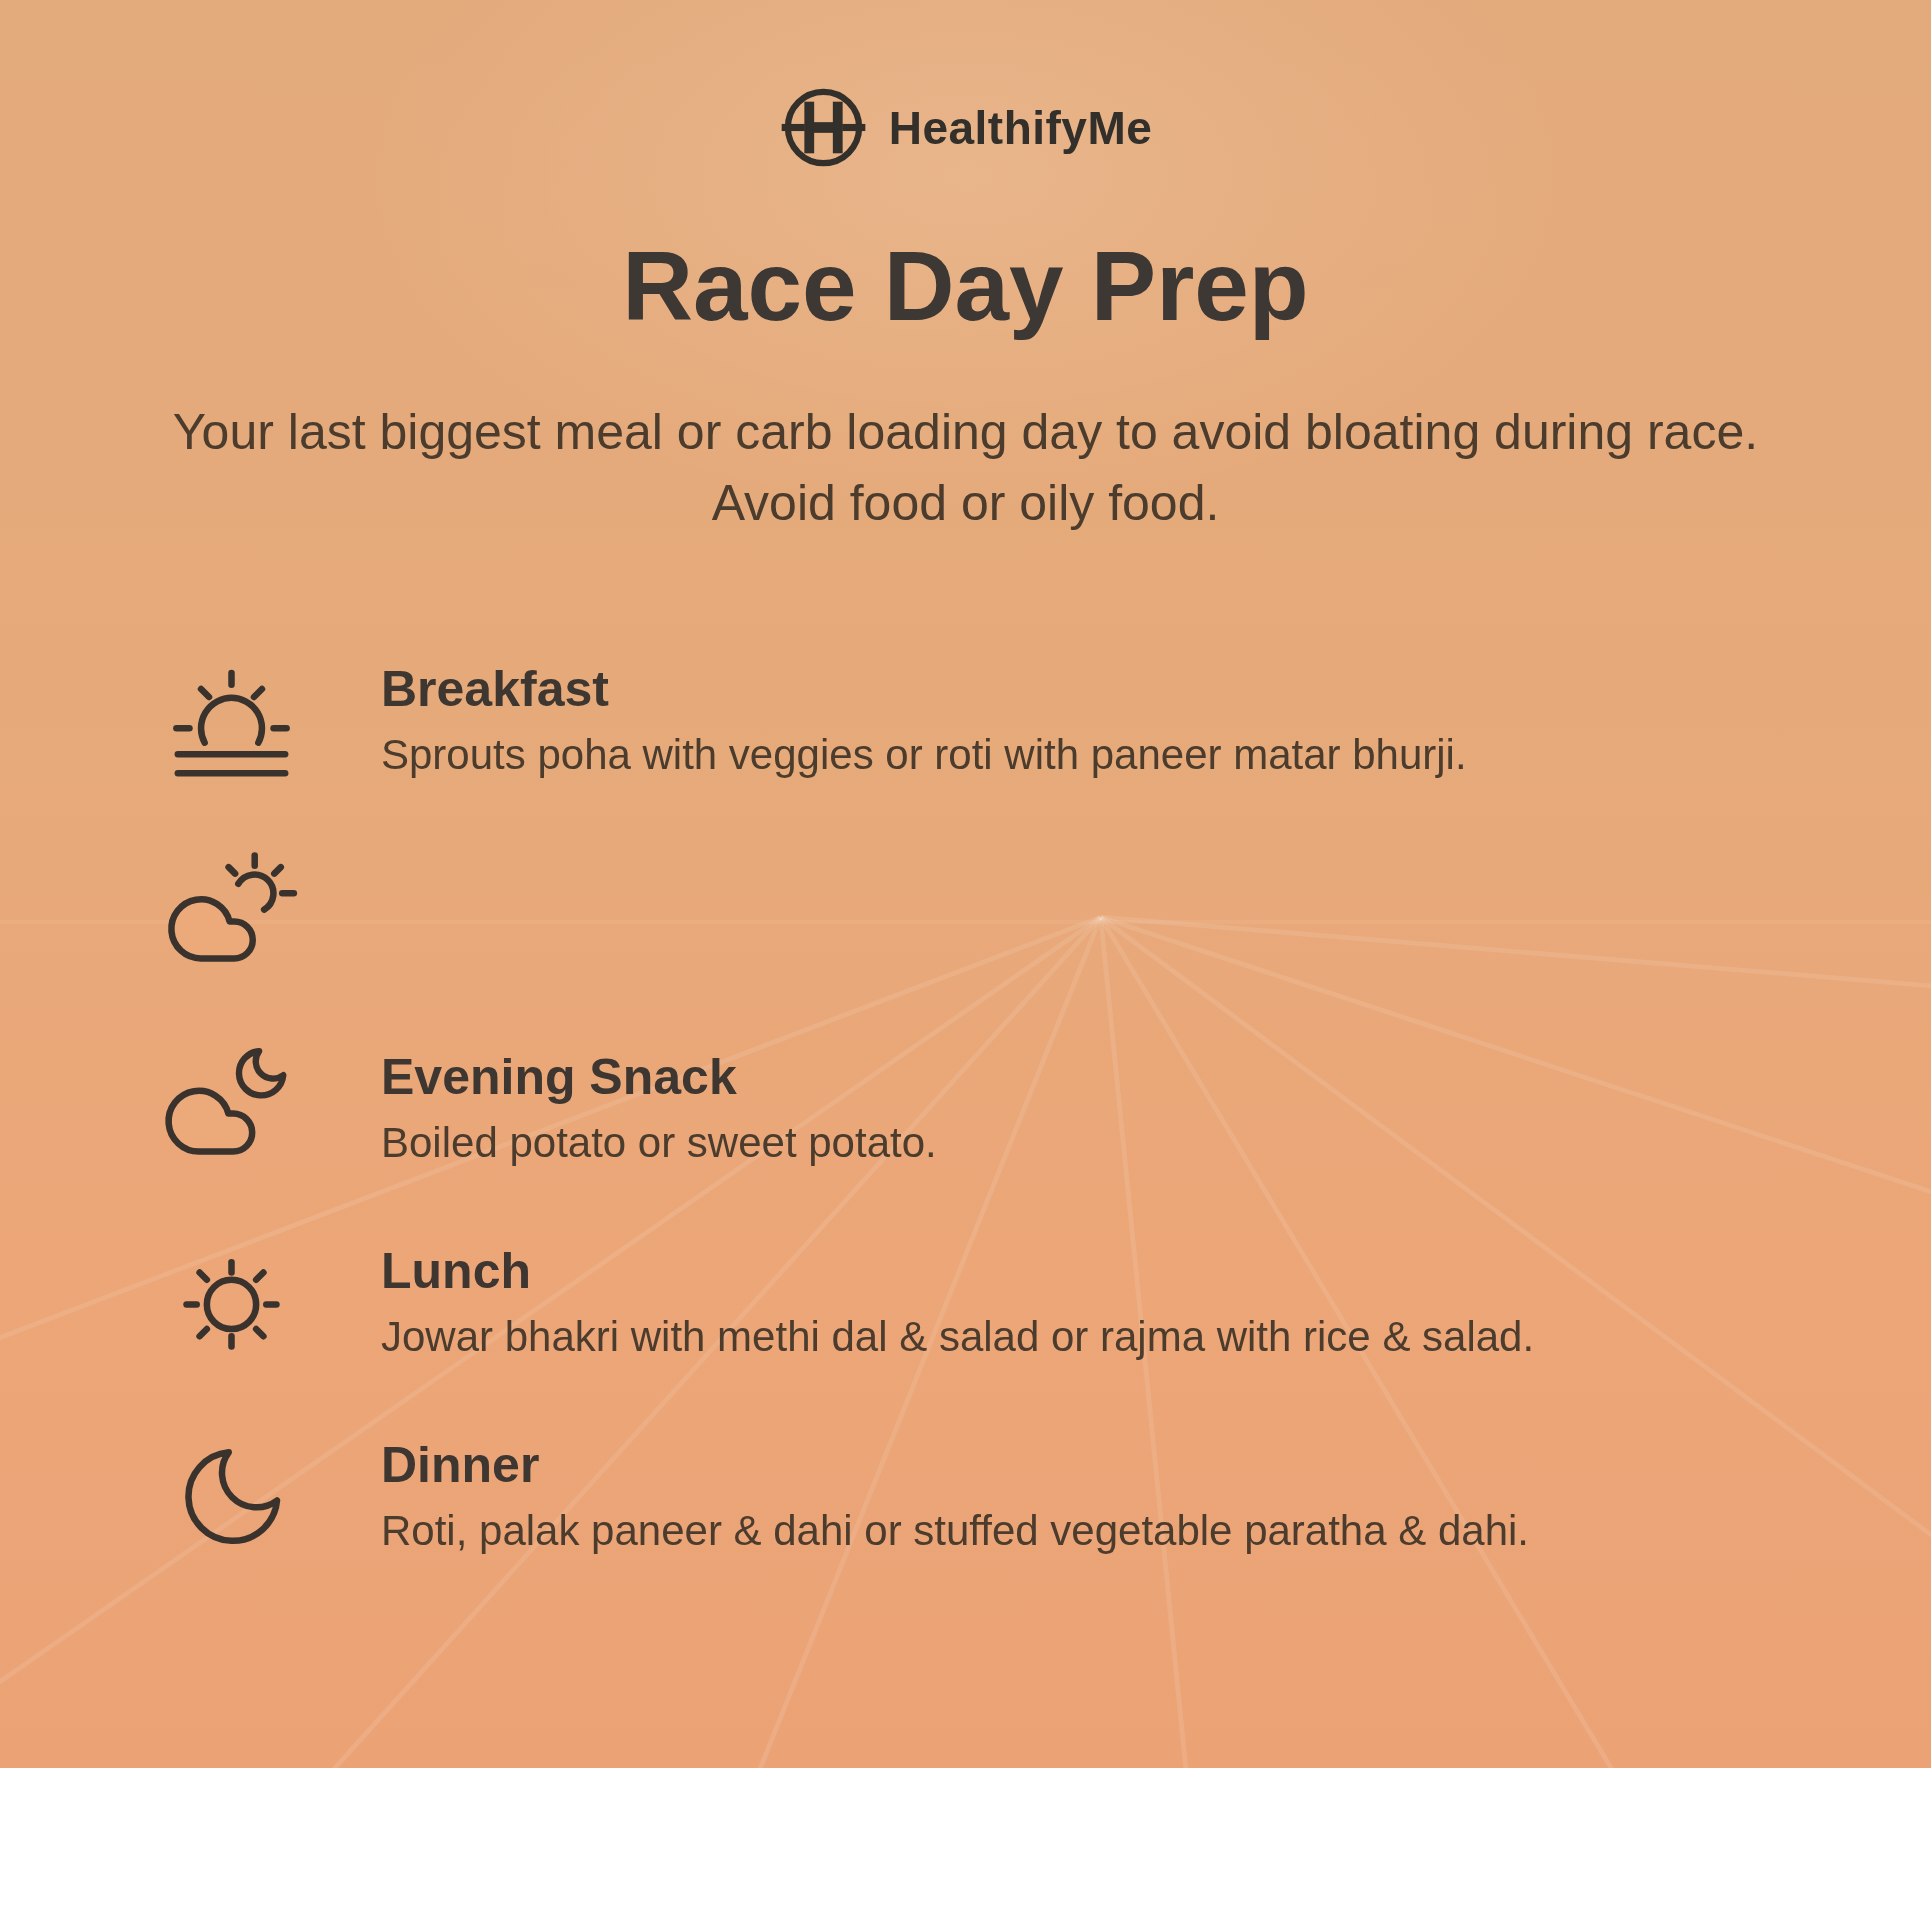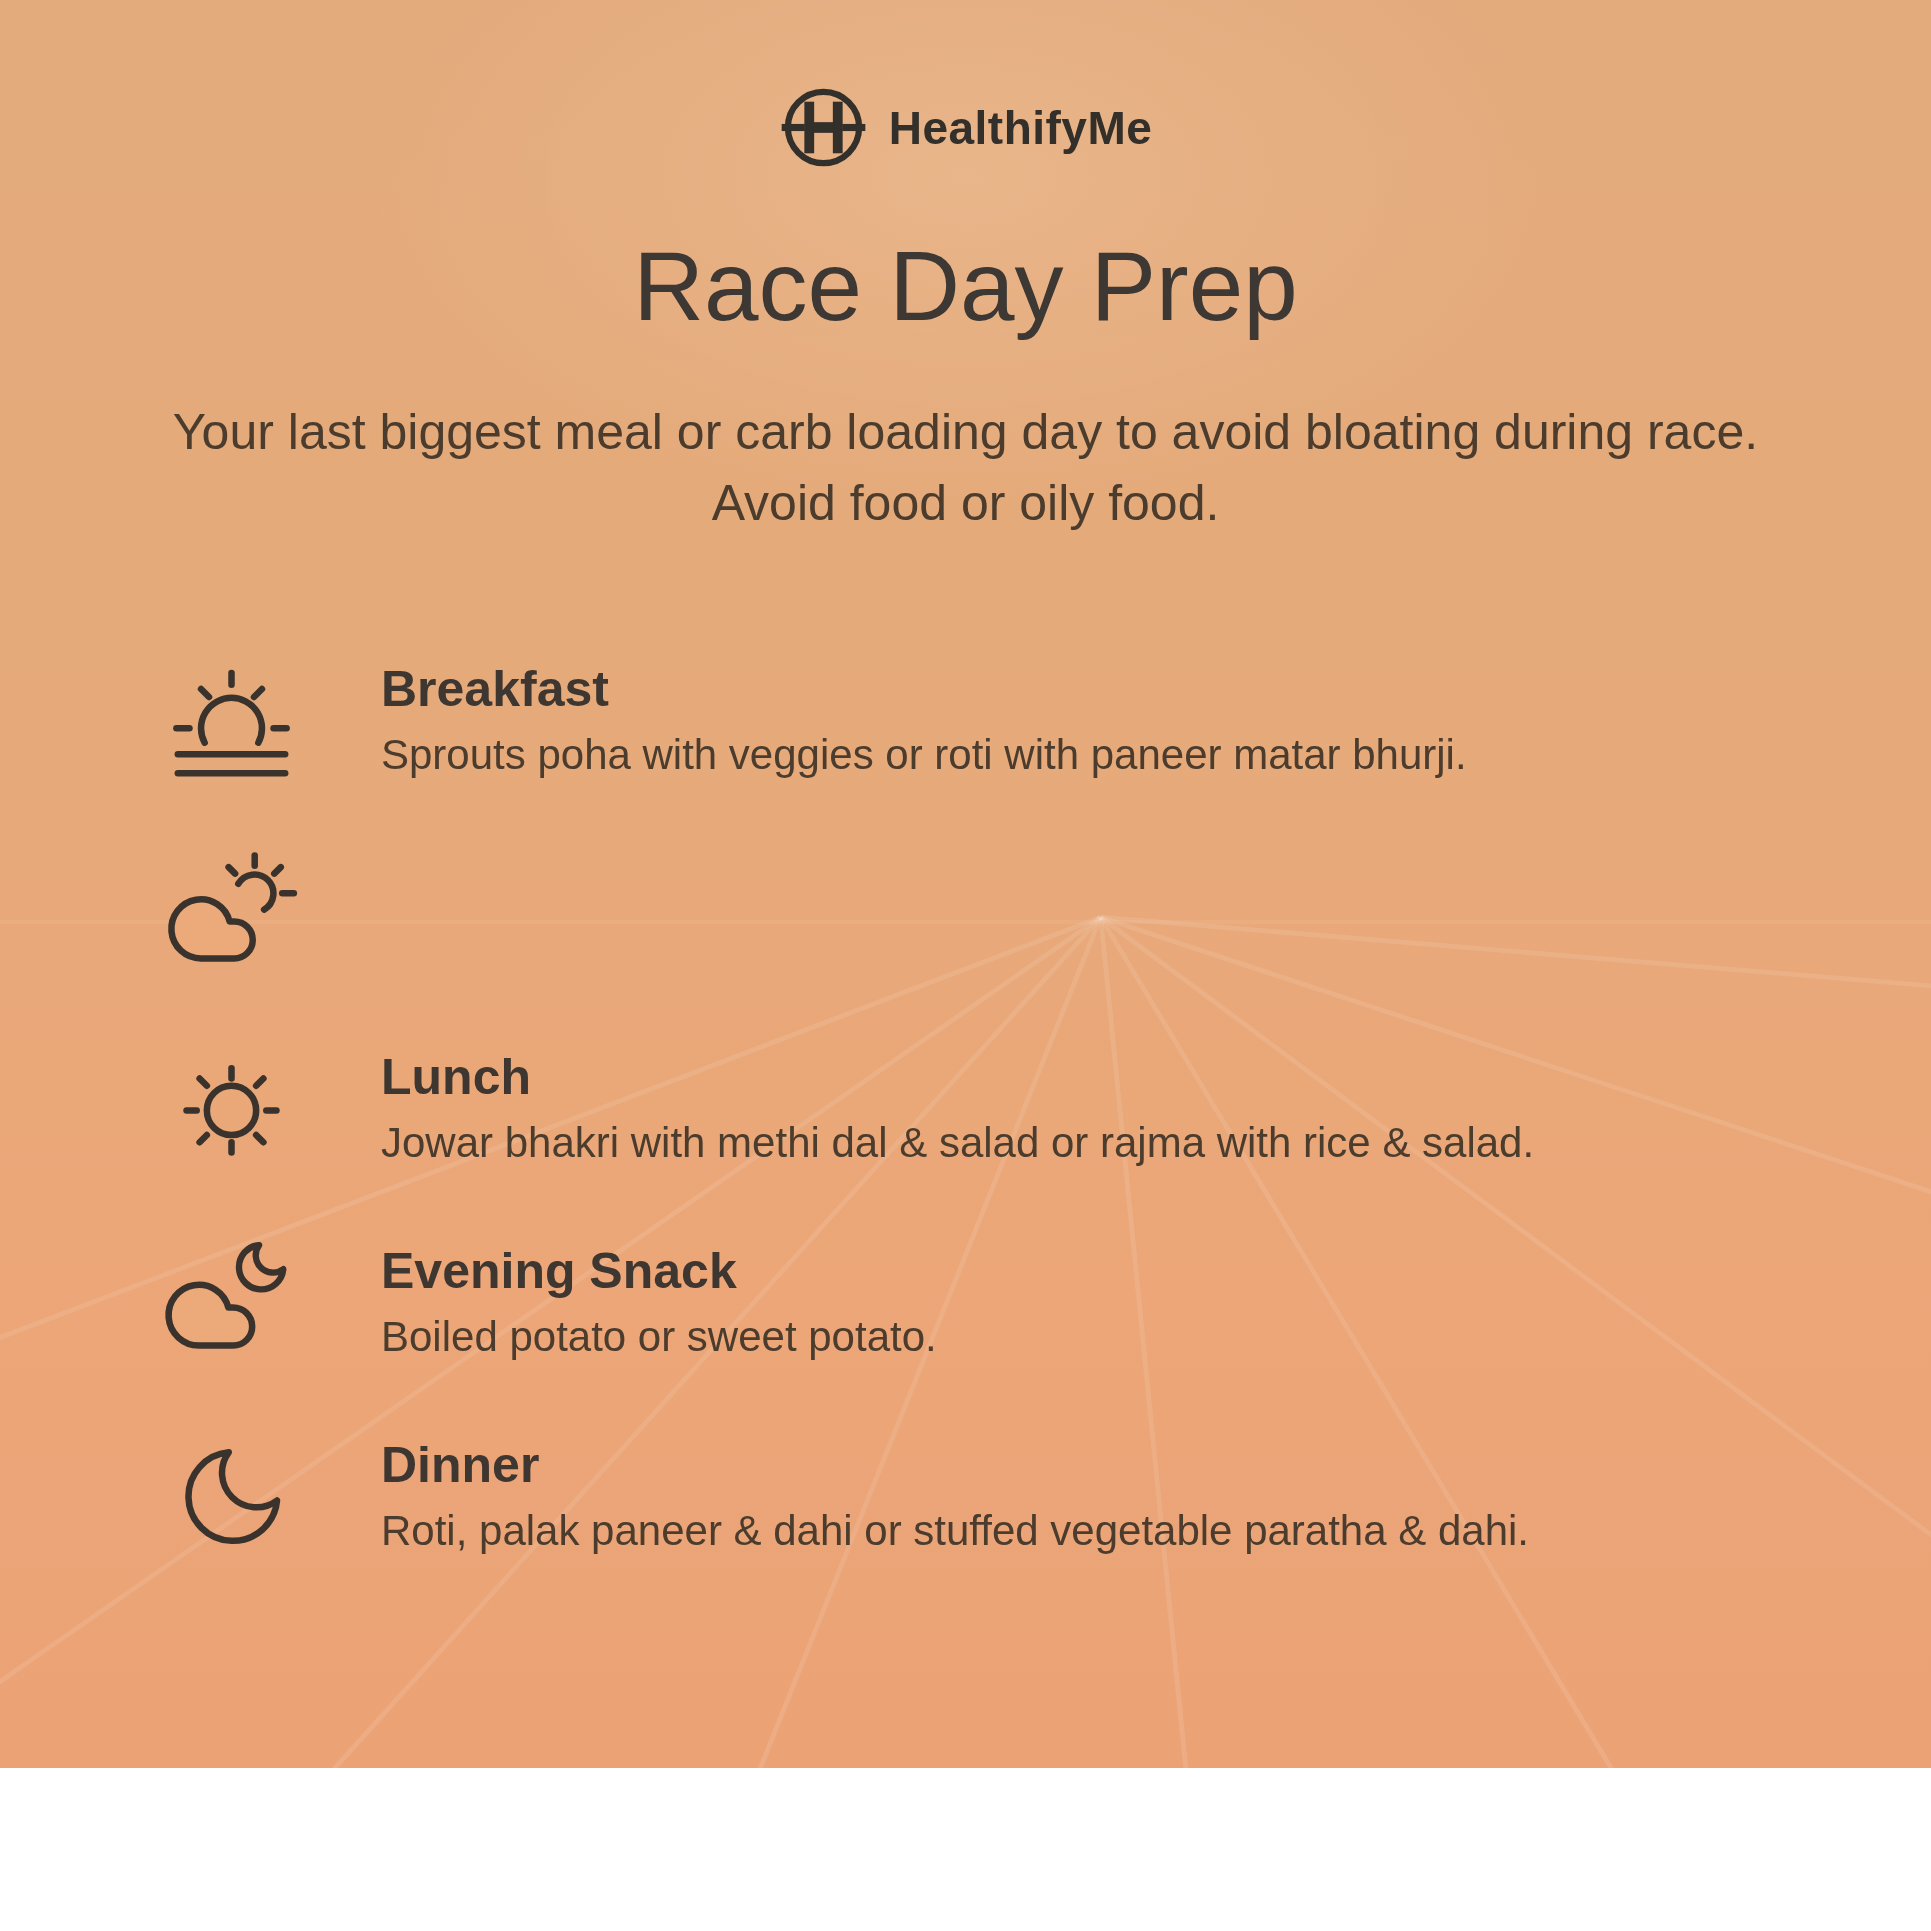--- a/index.html
+++ b/index.html
@@ -35,21 +35,21 @@
   .logo-row svg { display: block; }
   .brand-name {
     font-size: 46px;
     font-weight: 700;
     letter-spacing: 0.5px;
     color: #332f2b;
   }
   .title {
     margin: 58px 0 0 0;
     font-size: 98px;
-    font-weight: 400;
+    font-weight: 700;
     letter-spacing: 0px;
     color: #3d3833;
   }
   .subtitle {
     margin: 27px 0 0 0;
     font-size: 56px;
     font-weight: 700;
     color: #3d3833;
   }
   .description {
@@ -173,57 +173,57 @@
           </g>
         </svg>
       </div>
       <div class="meal-text">
       </div>
     </section>
 
     <section class="meal">
       <div class="meal-icon">
         <svg viewBox="0 0 100 100" class="stroke-icon">
+          <g transform="translate(50,6) scale(1.7)">
+            <path d="M21 12.79A9 9 0 1 1 11.21 3 7 7 0 0 0 21 12.79z" stroke-width="2.6"></path>
+          </g>
+          <g transform="translate(4,28) scale(2.62)">
+            <path d="M18 10h-1.26A8 8 0 1 0 9 20h9a5 5 0 0 0 0-10z" fill="#ecaa7b" stroke-width="1.72"></path>
+          </g>
+        </svg>
+      </div>
+      <div class="meal-text">
+        <h3 class="meal-label">Evening Snack</h3>
+        <p class="meal-description">Boiled potato or sweet potato.</p>
+      </div>
+    </section>
+
+    <section class="meal">
+      <div class="meal-icon">
+        <svg viewBox="0 0 100 100" class="stroke-icon">
           <circle cx="50" cy="52" r="17"></circle>
           <line x1="50" y1="23" x2="50" y2="30"></line>
           <line x1="50" y1="74" x2="50" y2="81"></line>
           <line x1="19" y1="52" x2="26" y2="52"></line>
           <line x1="74" y1="52" x2="81" y2="52"></line>
           <line x1="28" y1="30" x2="33" y2="35"></line>
           <line x1="72" y1="30" x2="67" y2="35"></line>
           <line x1="28" y1="74" x2="33" y2="69"></line>
           <line x1="72" y1="74" x2="67" y2="69"></line>
         </svg>
       </div>
       <div class="meal-text">
         <h3 class="meal-label">Lunch</h3>
         <p class="meal-description">Jowar bhakri with methi dal &amp; salad or rajma with rice &amp; salad.</p>
       </div>
     </section>
 
     <section class="meal">
       <div class="meal-icon">
         <svg viewBox="0 0 100 100" class="stroke-icon">
-          <g transform="translate(50,6) scale(1.7)">
-            <path d="M21 12.79A9 9 0 1 1 11.21 3 7 7 0 0 0 21 12.79z" stroke-width="2.6"></path>
-          </g>
-          <g transform="translate(4,28) scale(2.62)">
-            <path d="M18 10h-1.26A8 8 0 1 0 9 20h9a5 5 0 0 0 0-10z" fill="#ecaa7b" stroke-width="1.72"></path>
-          </g>
-        </svg>
-      </div>
-      <div class="meal-text">
-        <h3 class="meal-label">Evening Snack</h3>
-        <p class="meal-description">Boiled potato or sweet potato.</p>
-      </div>
-    </section>
-
-    <section class="meal">
-      <div class="meal-icon">
-        <svg viewBox="0 0 100 100" class="stroke-icon">
           <g transform="translate(10,10) scale(3.4)">
             <path d="M21 12.79A9 9 0 1 1 11.21 3 7 7 0 0 0 21 12.79z" stroke-width="1.32"></path>
           </g>
         </svg>
       </div>
       <div class="meal-text">
         <h3 class="meal-label">Dinner</h3>
         <p class="meal-description">Roti, palak paneer &amp; dahi or stuffed vegetable paratha &amp; dahi.</p>
       </div>
     </section>

